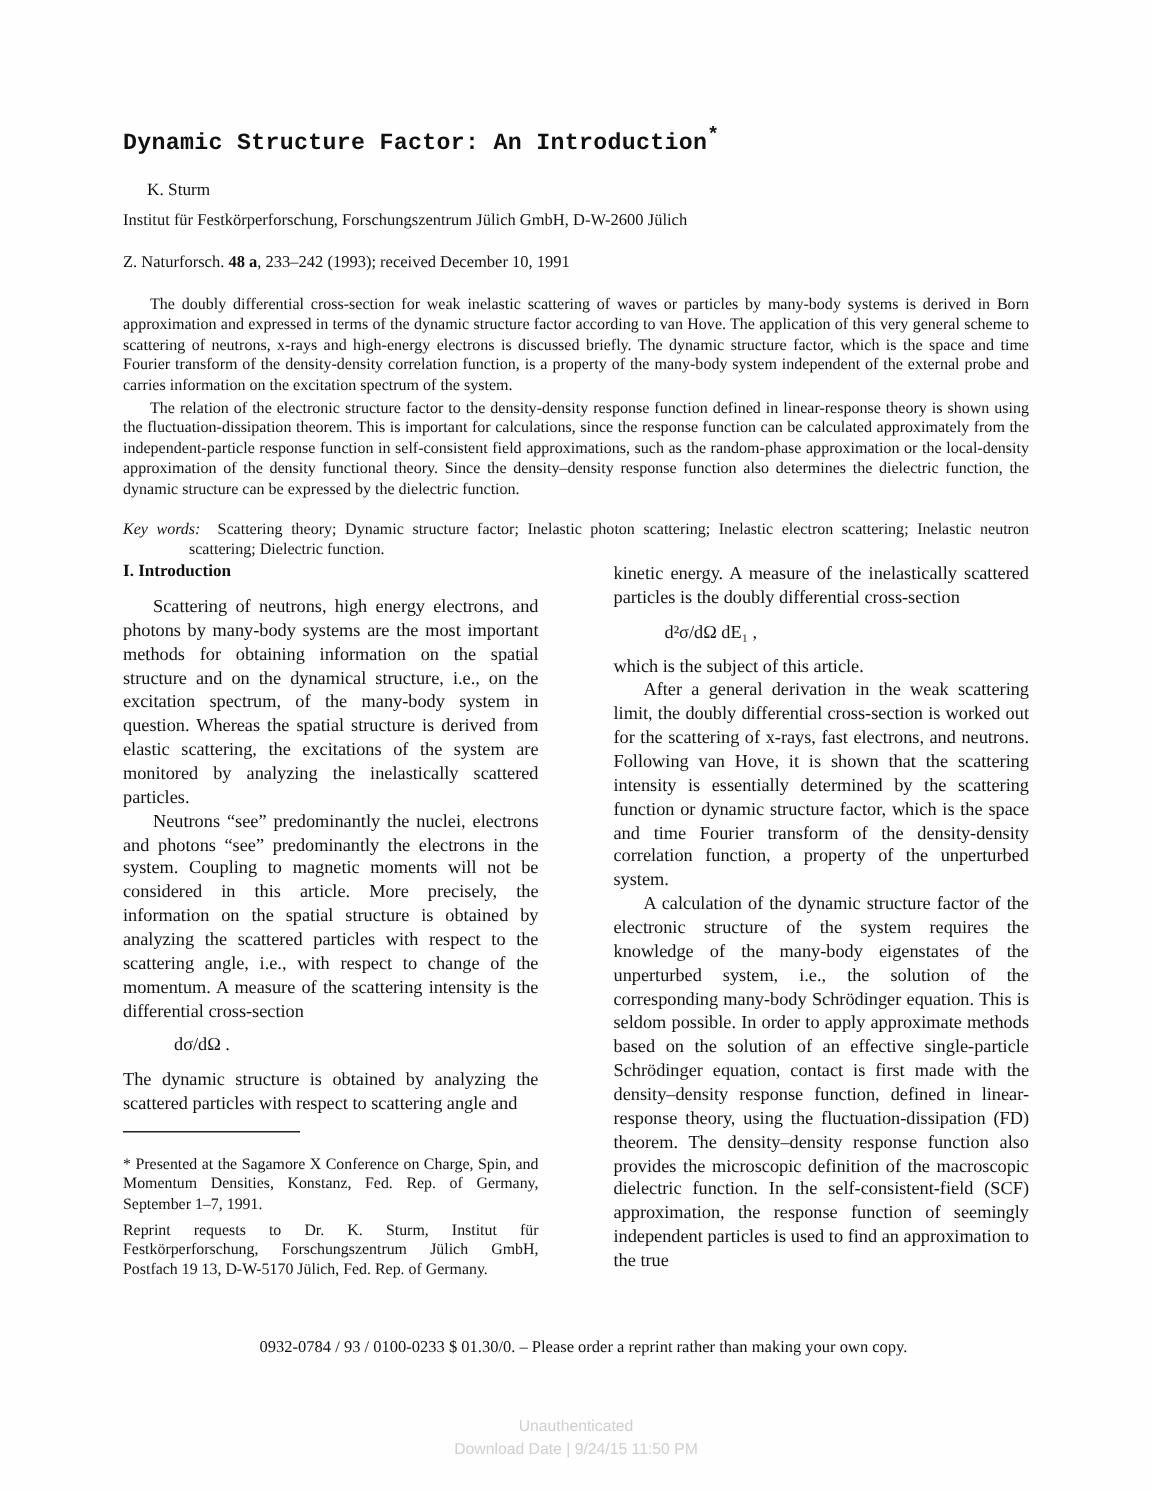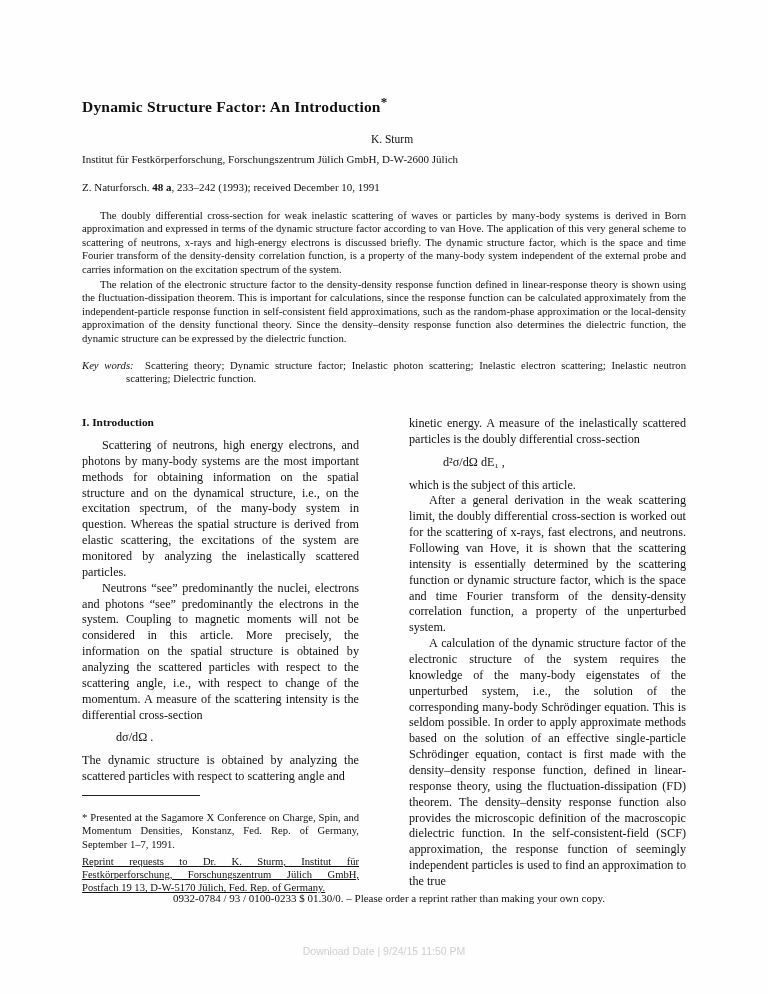--- a/index.html
+++ b/index.html
@@ -22,35 +22,34 @@
     height: 994px;
     background: #fefefe;
   }
   .content {
     position: absolute;
     left: 82px;
     top: 82px;
     width: 604px;
   }
   .title {
-    font-family: Liberation Serif, serif;
+    font-family: Liberation Mono, monospace;
     font-size: 15.5px;
     font-weight: bold;
     letter-spacing: 0.2px;
-    margin: 12px 0 16px 0;
+    margin: 0 0 16px 0;
     line-height: 1.2;
   }
   .title .star {
     font-size: 13px;
     vertical-align: super;
   }
   .author {
     font-size: 11.5px;
     margin: 0 0 8px 16px;
-    text-align: center;
   }
   .affiliation {
     font-size: 11px;
     margin: 0 0 14px 0;
   }
   .journal-line {
     font-size: 11px;
     margin: 16px 0 16px 0;
   }
   .journal-line b { font-weight: bold; }
@@ -77,21 +76,21 @@
   .keywords .kw-label {
     font-style: italic;
   }
   .kw-body {
     display: inline;
   }
 
   .columns {
     position: absolute;
     left: 82px;
-    top: 416px;
+    top: 375px;
     width: 604px;
     display: flex;
     gap: 50px;
   }
   .col {
     width: 285px;
   }
   .sec-head {
     font-size: 11.4px;
     font-weight: bold;
@@ -127,21 +126,21 @@
   .footnote {
     font-size: 10.6px;
     line-height: 1.25;
     text-align: justify;
     margin-top: 15px;
   }
   .footnote p {
     margin: 0;
     text-indent: 0;
   }
-  .footnote p + p { margin-top: 4px; text-decoration: underline; }
+  .footnote p + p { margin-top: 4px; }
 
   .bottom-line {
     position: absolute;
     left: 94px;
     top: 892px;
     width: 590px;
     font-size: 11px;
     text-align: center;
   }
 
@@ -204,16 +203,17 @@
         <p>After a general derivation in the weak scattering limit, the doubly differential cross-section is worked out for the scattering of x-rays, fast electrons, and neutrons. Following van Hove, it is shown that the scattering intensity is essentially determined by the scattering function or dynamic structure factor, which is the space and time Fourier transform of the density-density correlation function, a property of the unperturbed system.</p>
         <p>A calculation of the dynamic structure factor of the electronic structure of the system requires the knowledge of the many-body eigenstates of the unperturbed system, i.e., the solution of the corresponding many-body Schrödinger equation. This is seldom possible. In order to apply approximate methods based on the solution of an effective single-particle Schrödinger equation, contact is first made with the density–density response function, defined in linear-response theory, using the fluctuation-dissipation (FD) theorem. The density–density response function also provides the microscopic definition of the macroscopic dielectric function. In the self-consistent-field (SCF) approximation, the response function of seemingly independent particles is used to find an approximation to the true</p>
       </div>
     </div>
 
   </div>
 
   <div class="bottom-line">0932-0784 / 93 / 0100-0233 $ 01.30/0. – Please order a reprint rather than making your own copy.</div>
 
   <div class="watermark">
+    <div>Unauthenticated</div>
     <div>Download Date | 9/24/15 11:50 PM</div>
   </div>
 
 </div>
 
 </body></html>

